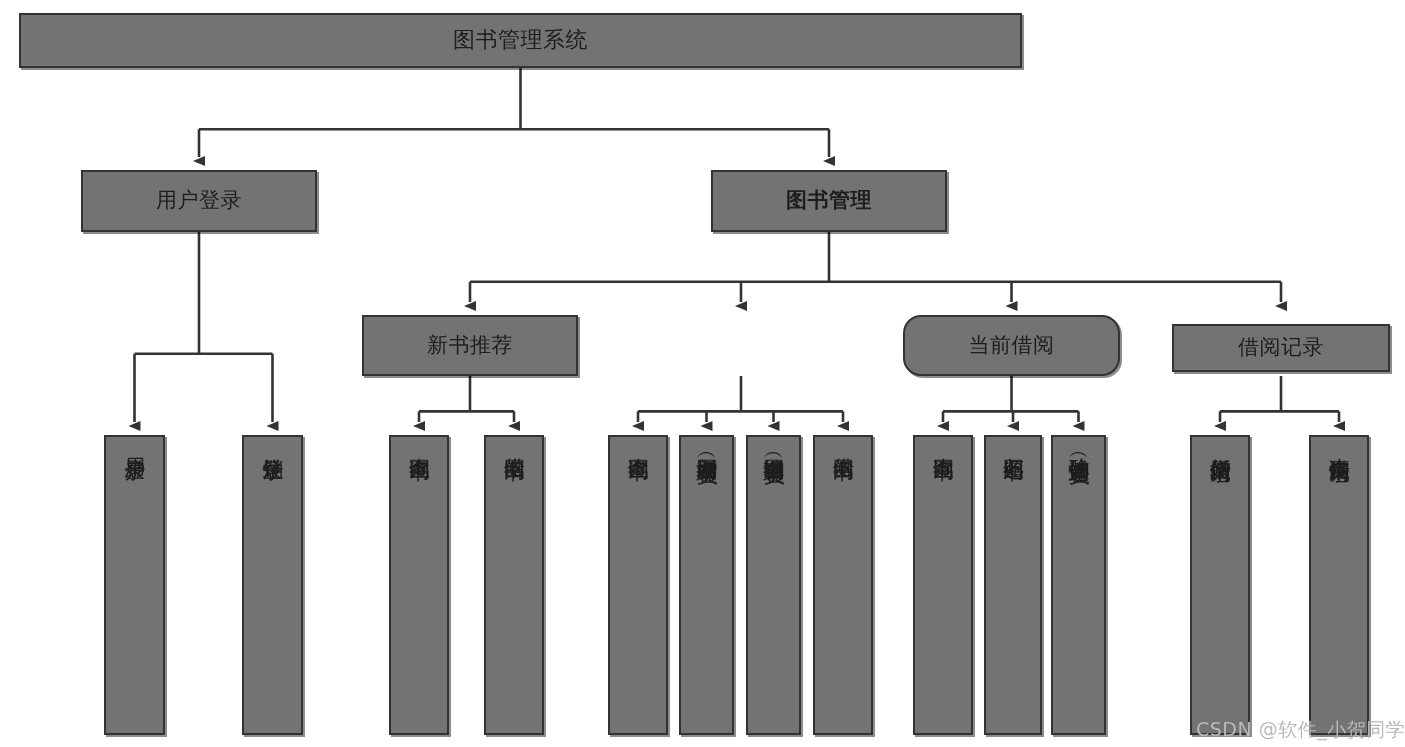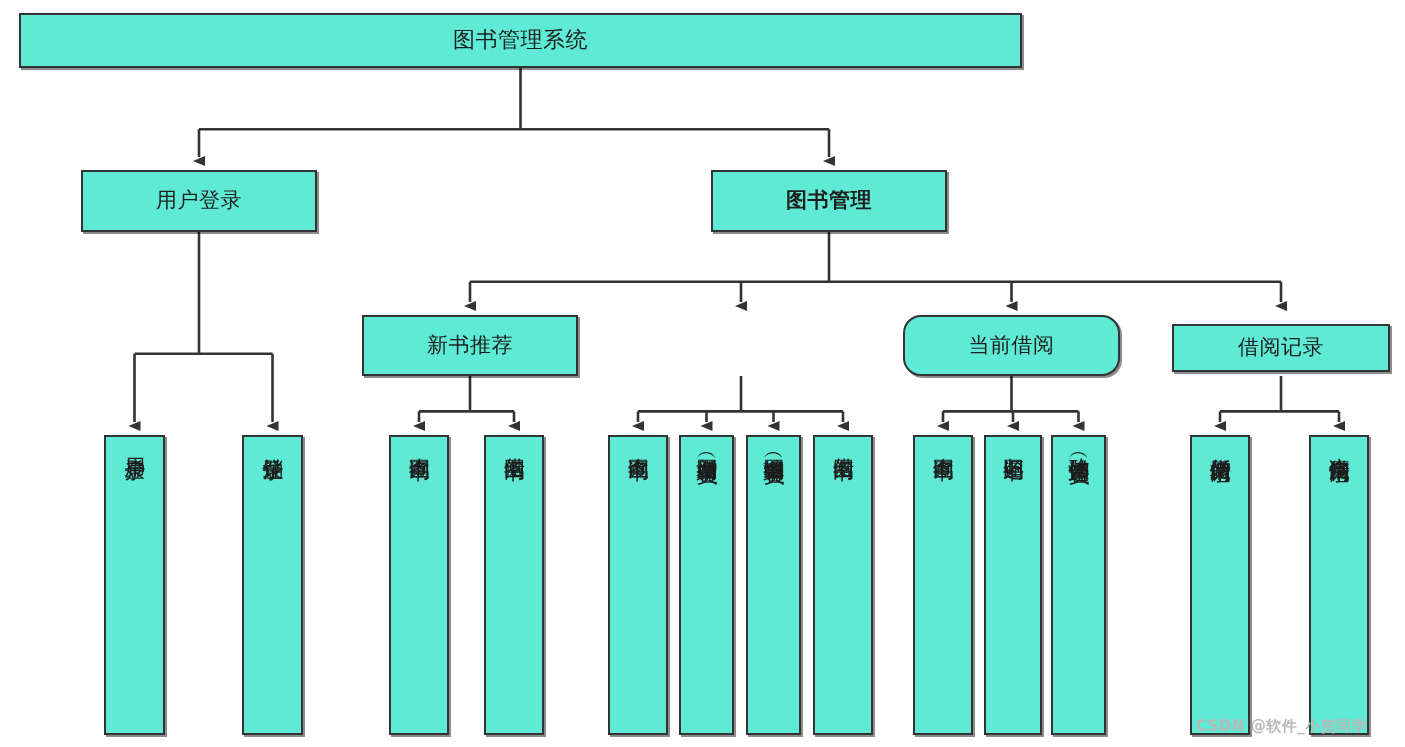--- a/index.html
+++ b/index.html
@@ -21,21 +21,21 @@
     position: absolute;
     left: 0;
     top: 0;
     width: 1405px;
     height: 747px;
   }
   .node {
     position: absolute;
     box-sizing: border-box;
     border: 2px solid #333333;
-    background: #5eead4;
+    background: #737373;
     color: #222222;
     display: flex;
     align-items: center;
     justify-content: center;
     box-shadow: 2px 2px 0 rgba(0,0,0,0.45);
   }
   .node .lbl {
     display: block;
     line-height: 1.12;
     letter-spacing: 0.5px;
@@ -56,25 +56,24 @@
     text-orientation: upright;
     font-size: 21px;
     line-height: 1.18;
     letter-spacing: 1px;
     white-space: nowrap;
   }
   .node.root .lbl { font-size: 22px; }
   .watermark {
     position: absolute;
     color: #b9b9b9;
-    font-size: 15px;
+    font-size: 19px;
     white-space: nowrap;
     letter-spacing: 0.5px;
     font-family: "DejaVu Sans", "Liberation Sans", sans-serif;
-    font-weight: bold;
   }
 </style>
 </head>
 <body>
 
 <div id="canvas">
   <svg id="wires" viewBox="0 0 1405 747" xmlns="http://www.w3.org/2000/svg">
     <defs>
       <marker id="arrow" markerWidth="10" markerHeight="12" refX="1" refY="6" orient="auto" markerUnits="userSpaceOnUse">
         <path d="M0,0 L10,0 L5,12 z" fill="#333333"></path>

